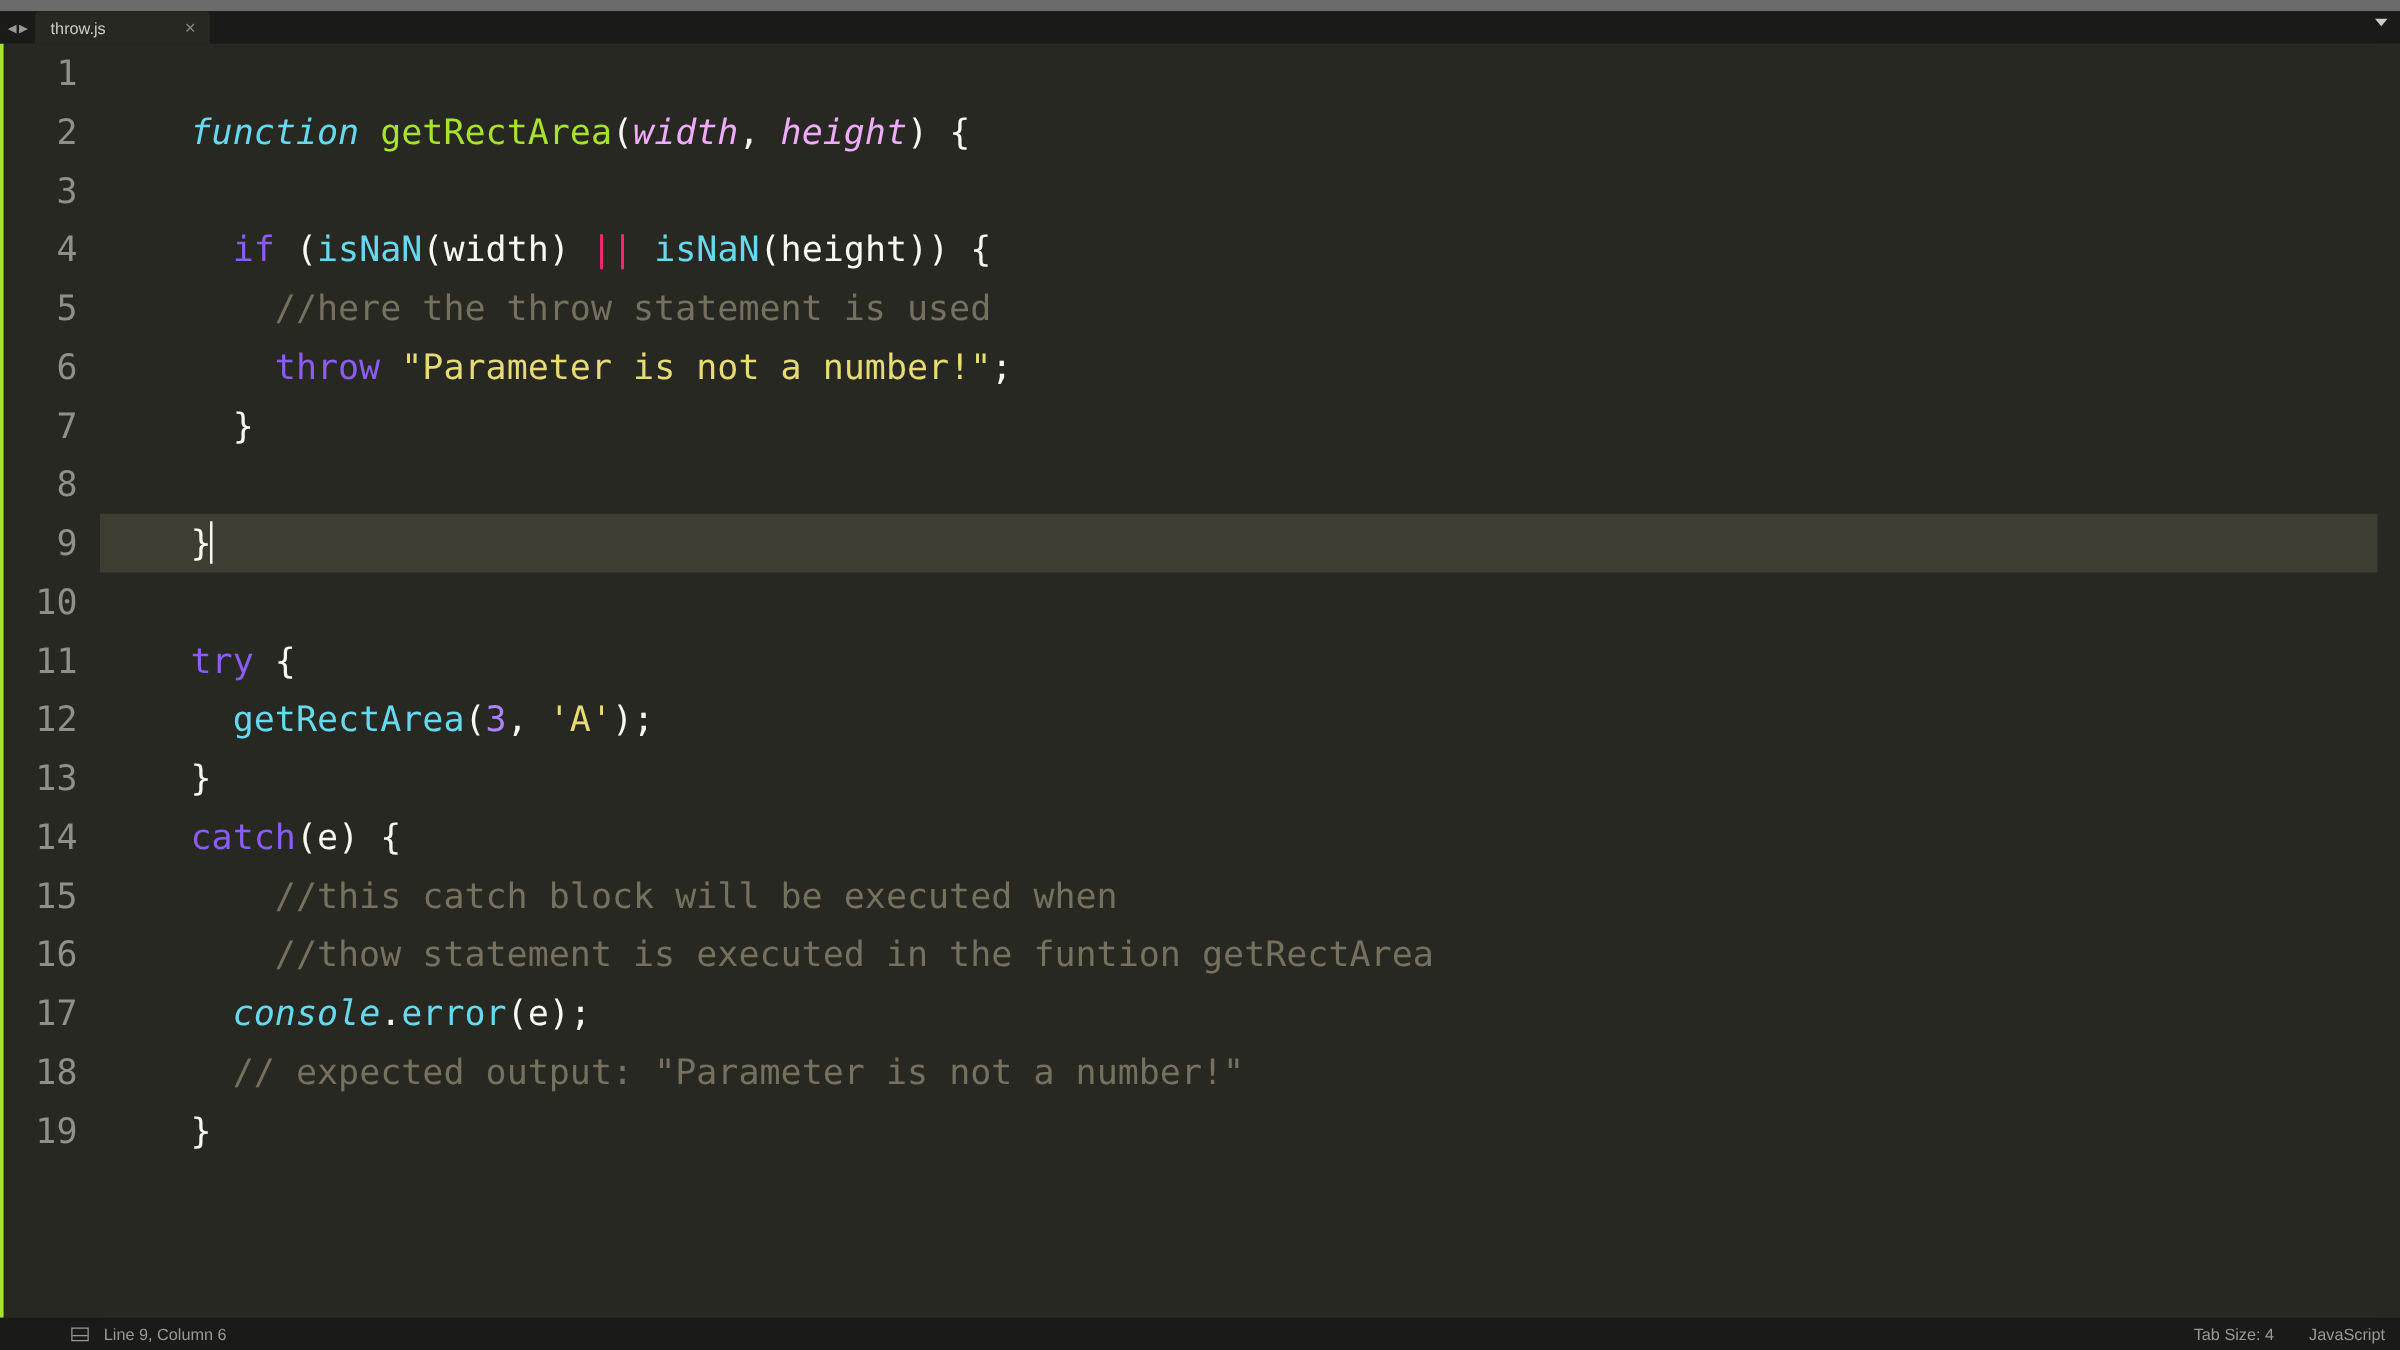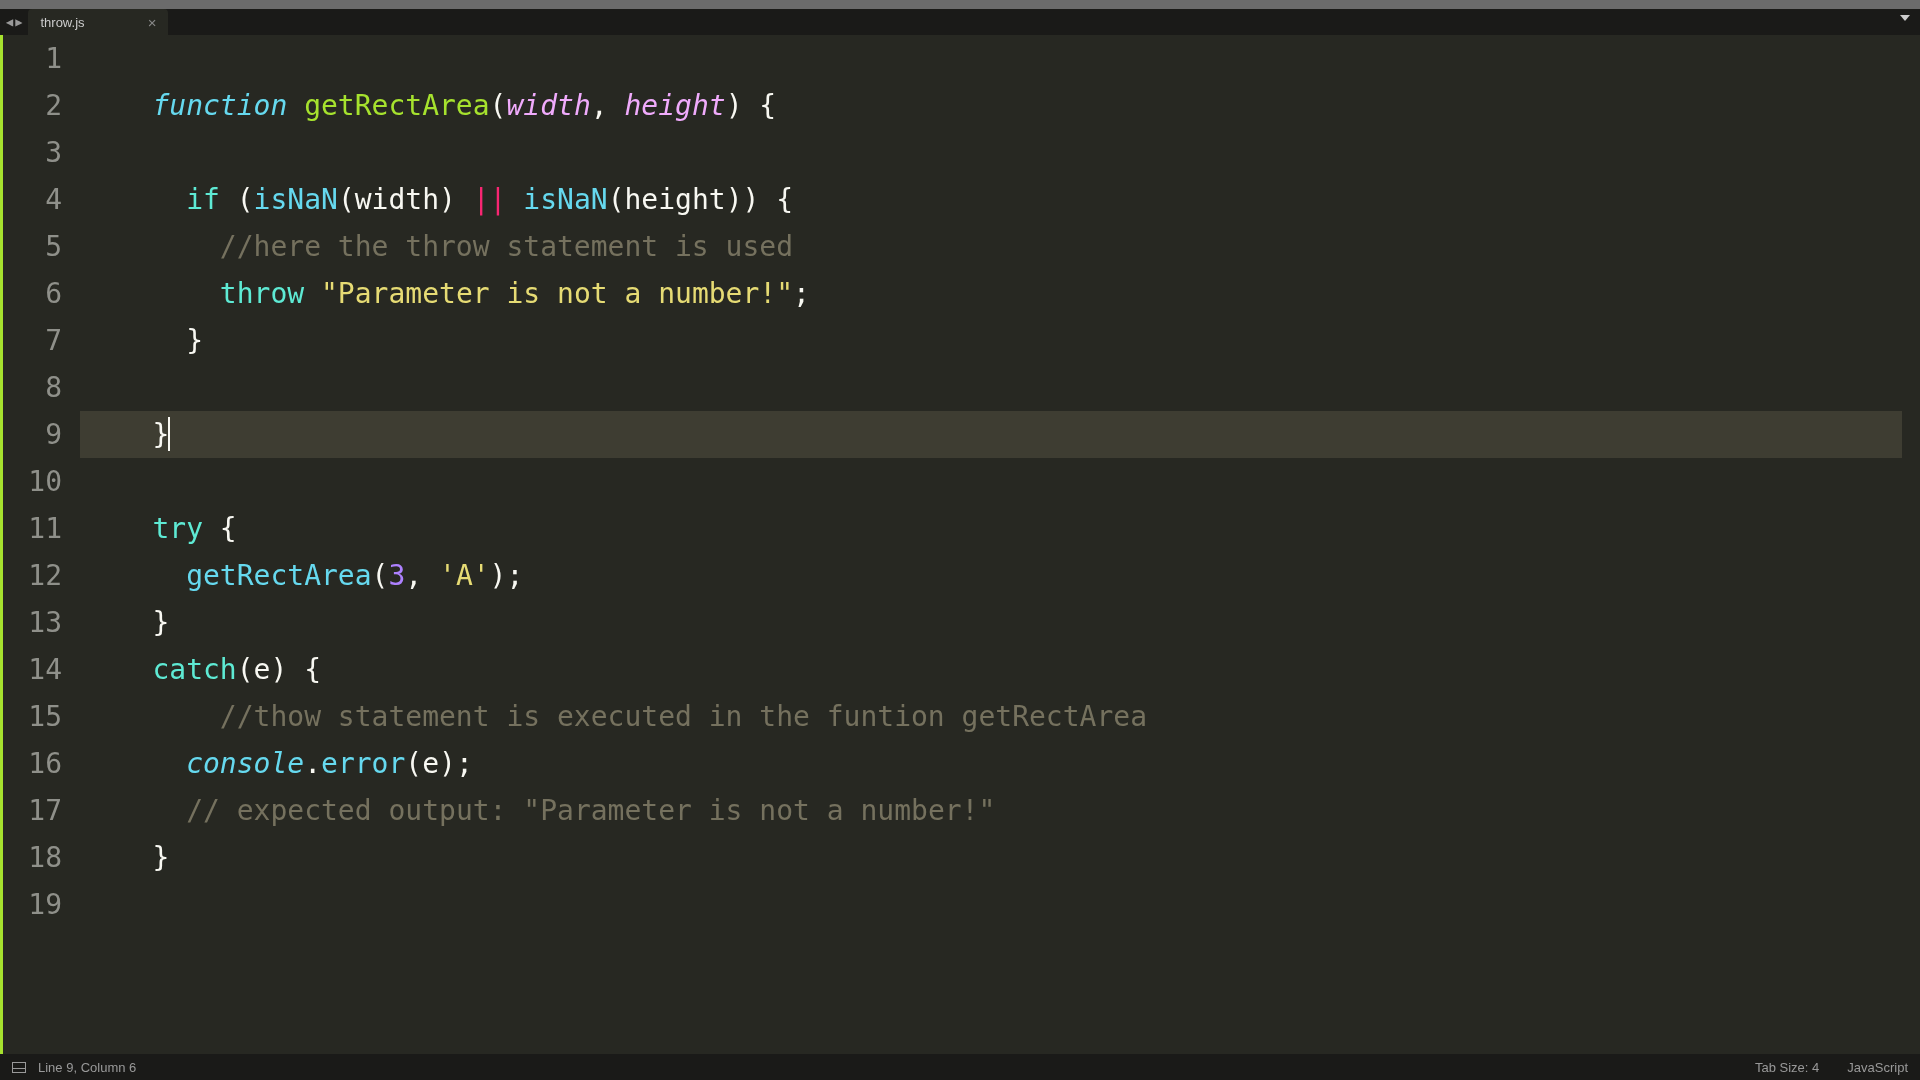--- a/index.html
+++ b/index.html
@@ -109,21 +109,21 @@
   background: #f8f8f2;
   vertical-align: middle;
   margin-left: -1px;
   position: relative;
   top: -2px;
 }
 .kw-storage { color: #66d9ef; font-style: italic; }
 .kw-name { color: #a6e22e; }
 .param { color: #f0abfc; font-style: italic; }
 .plain { color: #f8f8f2; }
-.kw { color: #5eead4; }
+.kw { color: #8b5cf6; }
 .func-call { color: #66d9ef; margin-top: 19px; }
 .op { color: #f92672; }
 .comment { color: #75715e; }
 .string { color: #e6db74; }
 .number { color: #ae81ff; }
 .obj { color: #66d9ef; font-style: italic; }
 .minimap {
   width: 18px;
   background: #272822;
 }
@@ -131,21 +131,21 @@
   height: 26px;
   background: #1a1a18;
   display: flex;
   align-items: center;
   font-family: -apple-system, "Segoe UI", Arial, sans-serif;
   font-size: 13px;
   color: #999;
   padding: 0 12px;
   justify-content: space-between;
 }
-.status-left { display: flex; align-items: center; gap: 12px; }
+.status-left { display: flex; align-items: center; gap: 12px; margin-left: 45px; }
 .status-right { display: flex; align-items: center; gap: 28px; }
 .panel-icon {
   width: 14px;
   height: 11px;
   border: 1px solid #999;
   position: relative;
 }
 .panel-icon::after {
   content: "";
   position: absolute;
@@ -202,20 +202,21 @@
     <div class="line">        <span class="comment">//here the throw statement is used</span></div>
     <div class="line">        <span class="kw">throw</span><span class="plain"> </span><span class="string">"Parameter is not a number!"</span><span class="plain">;</span></div>
     <div class="line">      <span class="plain">}</span></div>
     <div class="line"></div>
     <div class="line active">    <span class="plain">}</span><span class="cursor"></span></div>
     <div class="line"></div>
     <div class="line">    <span class="kw">try</span><span class="plain"> {</span></div>
     <div class="line">      <span class="func-call">getRectArea</span><span class="plain">(</span><span class="number">3</span><span class="plain">, </span><span class="string">'A'</span><span class="plain">);</span></div>
     <div class="line">    <span class="plain">}</span></div>
     <div class="line">    <span class="kw">catch</span><span class="plain">(e) {</span></div>
+    <div class="line">        <span class="comment">//this catch block will be executed when</span></div>
     <div class="line">        <span class="comment">//thow statement is executed in the funtion getRectArea</span></div>
     <div class="line">      <span class="obj">console</span><span class="plain">.</span><span class="func-call">error</span><span class="plain">(e);</span></div>
     <div class="line">      <span class="comment">// expected output: "Parameter is not a number!"</span></div>
     <div class="line">    <span class="plain">}</span></div>
   </div>
   <div class="minimap"></div>
 </div>
 
 <div class="statusbar">
   <div class="status-left">

